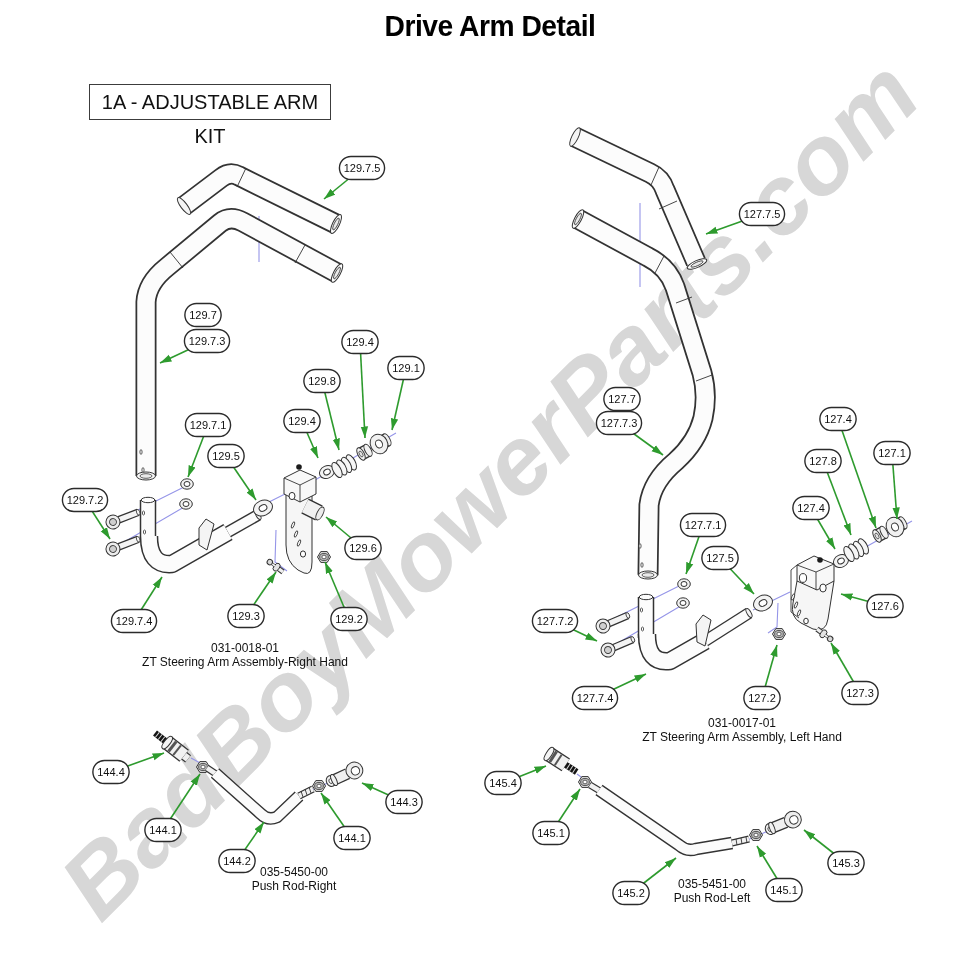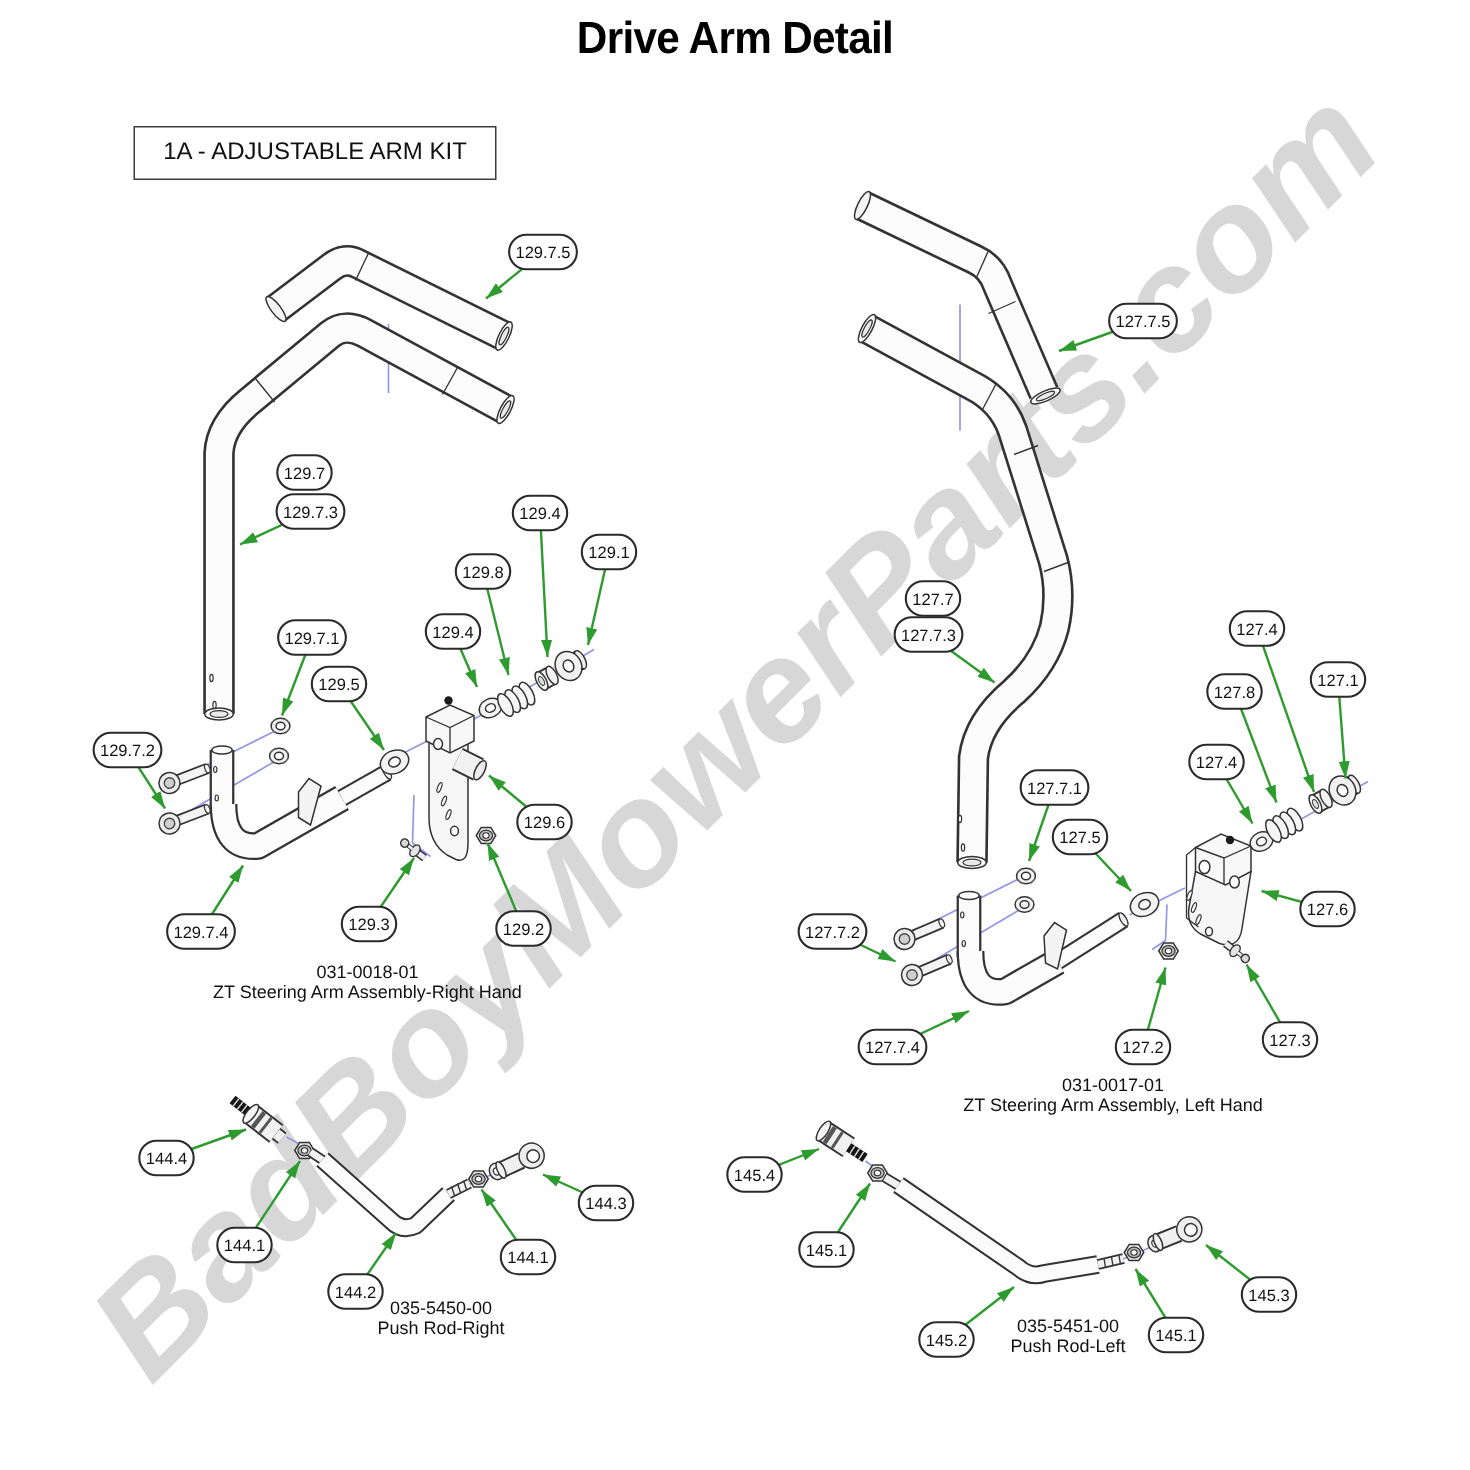--- a/index.html
+++ b/index.html
@@ -1,20 +1,20 @@
 <!DOCTYPE html>
 <html style="--c-leader: #2e9b2e; --c-center: #9595e8; --c-wm: #d7d7d7;"><head>
 <meta charset="utf-8">
 <style>
   html,body{margin:0;padding:0;background:#fff;}
   body{width:980px;height:980px;position:relative;font-family:"Liberation Sans",sans-serif;overflow:hidden;}
   .title{position:absolute;top:9px;left:0;width:100%;text-align:center;font-size:30px;font-weight:bold;
          letter-spacing:-.5px;color:#000;transform:scaleX(.94);}
   .kitbox{position:absolute;left:89px;top:84px;width:240px;height:34px;border:1.4px solid #3c3c3c;
-          font-size:16px;line-height:34px;text-align:center;color:#111;background:transparent;}
+          font-size:20px;line-height:34px;text-align:center;color:#111;background:transparent;}
   svg{position:absolute;left:0;top:0;}
   text{font-family:"Liberation Sans",sans-serif;}
   .wm{font-size:96px;font-weight:bold;font-style:italic;fill:var(--c-wm,#d7d7d7);}
   .cl{stroke:var(--c-center,#9595e8);stroke-width:1.1;fill:none;}
   .leader{stroke:var(--c-leader,#2e9b2e);stroke-width:1.6;fill:none;}
   .ahead{fill:var(--c-leader,#2e9b2e);}
   .oval{fill:#fff;stroke:#2b2b2b;stroke-width:1.4;}
   .ctext{font-size:11px;fill:#111;}
   .cap{font-size:12px;fill:#111;}
   .sect{stroke:#333;stroke-width:.9;fill:none;}

